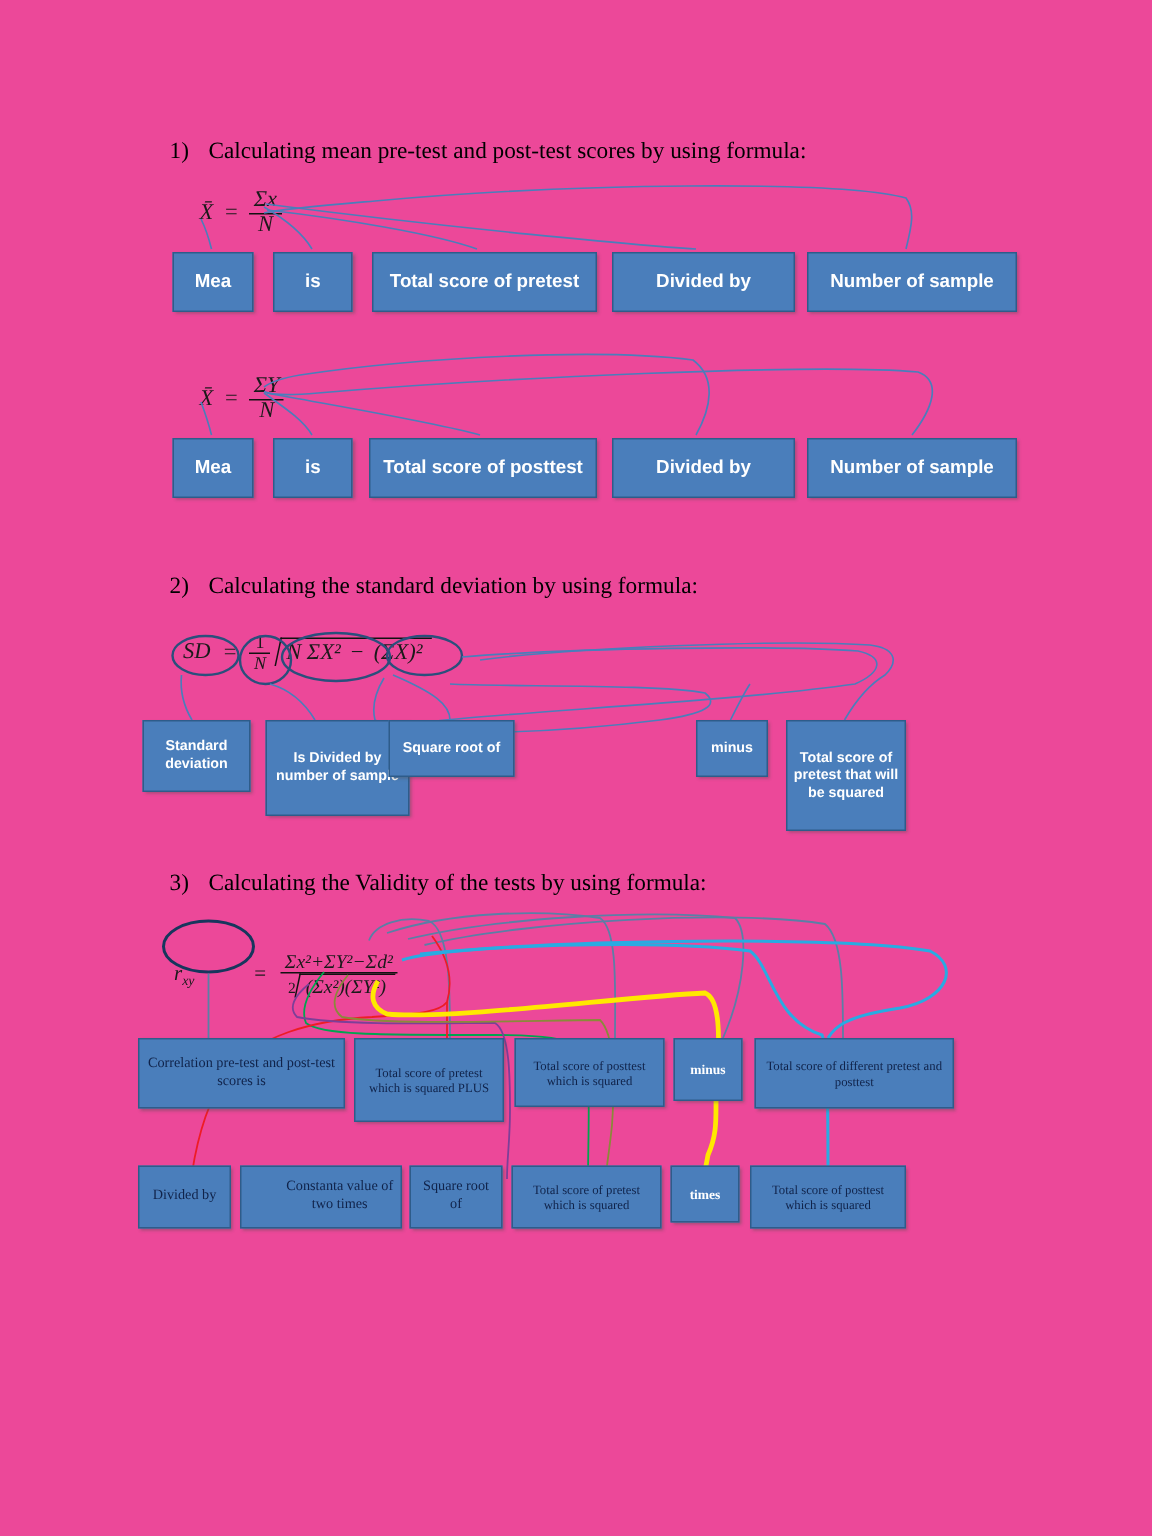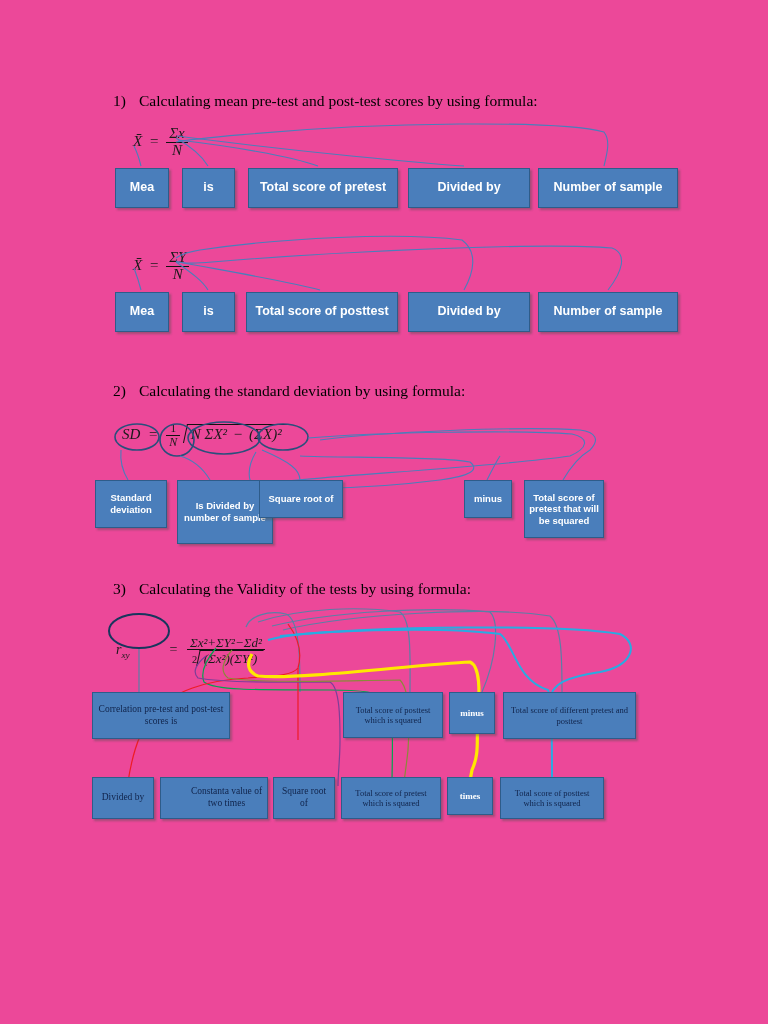--- a/index.html
+++ b/index.html
@@ -216,21 +216,21 @@
     </div>
   <div class="box light" style="left:177px; top:480px; width:96px; height:64px; font-size:9.5px;">
       <span>Is Divided by number of sample</span>
     </div>
   <div class="box light" style="left:259px; top:480px; width:84px; height:38px; font-size:9.5px;">
       <span>Square root of</span>
     </div>
   <div class="box light" style="left:464px; top:480px; width:48px; height:38px; font-size:9.5px;">
       <span>minus</span>
     </div>
-  <div class="box light" style="left:524px; top:480px; width:80px; height:58px; font-size:9.5px;">
+  <div class="box light" style="left:524px; top:480px; width:80px; height:74px; font-size:9.5px;">
       <span>Total score of pretest that will be squared</span>
     </div>
 
   <div class="heading" style="left:113px; top:580px;">
     <span class="num">3)</span><span>Calculating the Validity of the tests by using formula:</span>
   </div>
 
   <div class="formula" style="left:116px; top:610px; font-size:14px;">
     <span class="ital" style="display:inline-block; width:44px; margin-top:32px;"><span>r</span><span style="font-size:.66em; vertical-align:sub;">xy</span></span>
     <span style="margin:0 6px;">=</span>
@@ -266,20 +266,23 @@
       <path d="M252,654 C246,664 248,672 258,676 C300,680 420,664 470,662 C480,666 480,690 478,720 C476,740 480,752 472,770 C470,778 470,782 470,786" stroke="#ffe800" stroke-width="3.2"></path>
 
       <path d="M268,640 C300,630 440,626 500,634 C514,644 516,680 548,690 C552,700 552,740 552,786" stroke="#29abe2" stroke-width="2"></path>
       <path d="M280,636 C380,626 560,624 620,634 C640,644 632,666 600,672 C560,678 556,686 552,692" stroke="#29abe2" stroke-width="2"></path>
     </g>
   </svg>
 
   <div class="box serifdark" style="left:92px; top:692px; width:138px; height:47px; font-size:9.5px;">
       <span>Correlation pre-test and post-test scores is</span>
     </div>
+  <div class="box serifdark" style="left:236px; top:692px; width:100px; height:56px; font-size:8.5px;">
+      <span>Total score of pretest which is squared PLUS</span>
+    </div>
   <div class="box serifdark" style="left:343px; top:692px; width:100px; height:46px; font-size:8.5px;">
       <span>Total score of posttest which is squared</span>
     </div>
   <div class="box serifwhite" style="left:449px; top:692px; width:46px; height:42px; font-size:9px;">
       <span>minus</span>
     </div>
   <div class="box serifdark" style="left:503px; top:692px; width:133px; height:47px; font-size:8.5px;">
       <span>Total score of different pretest and posttest</span>
     </div>
 

